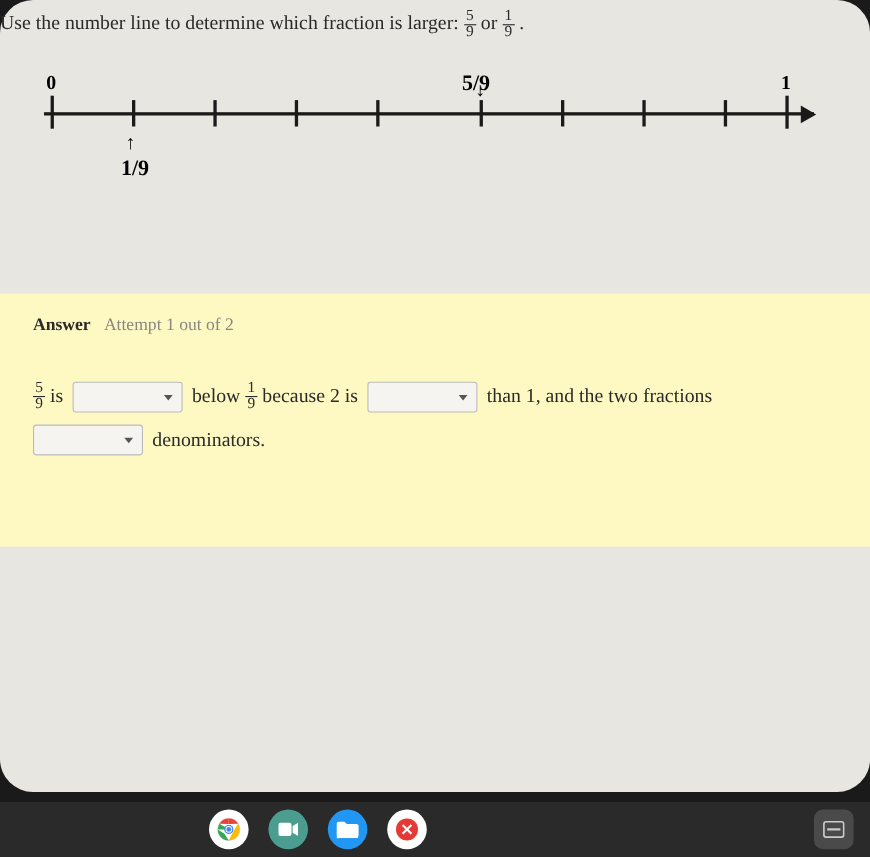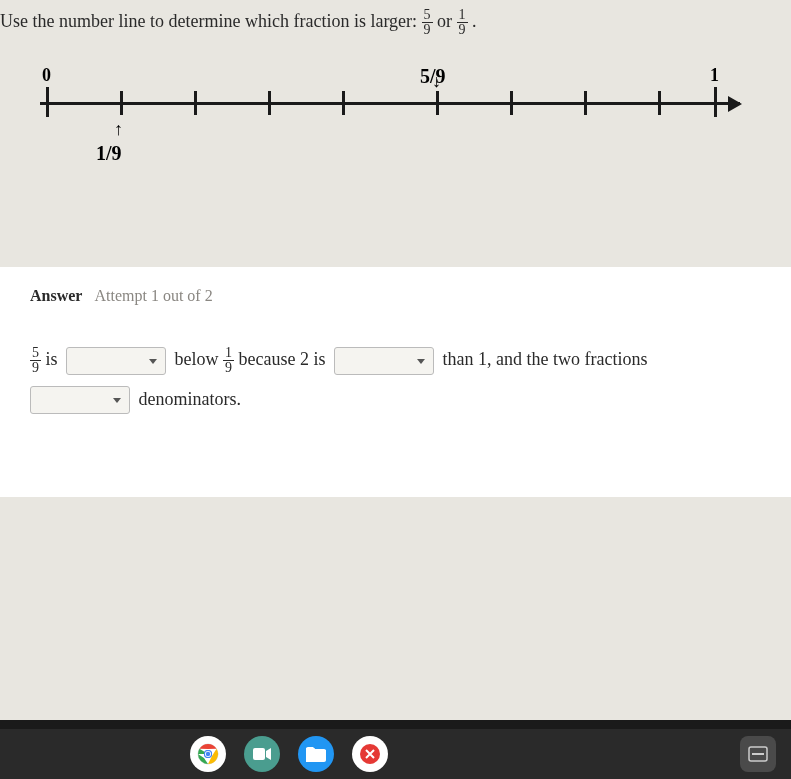--- a/index.html
+++ b/index.html
@@ -1,34 +1,34 @@
 <!DOCTYPE html>
 <html><head>
   <meta charset="utf-8">
   <style>
     * { margin: 0; padding: 0; box-sizing: border-box; }
     body { width: 791px; height: 779px; font-family: Georgia, serif; background: #1a1a1a; overflow: hidden; position: relative; }
-    .screen { background: #e8e6e0; width: 791px; height: 720px; padding: 0; position: relative; }
+    .screen { background: #e8e6e0; width: 791px; height: 720px; padding: 0; position: relative; border-radius: 30px; }
     .question { padding: 8px 0 0 0; font-size: 18px; color: #2a2a2a; }
     .frac { display: inline-flex; flex-direction: column; align-items: center; font-size: 14px; vertical-align: middle; line-height: 1; }
     .frac .num { border-bottom: 1px solid #2a2a2a; padding: 0 2px; }
     .frac .den { padding: 0 2px; }
     .feedback { text-align: center; font-size: 17px; color: #2a2a2a; margin-top: 30px; margin-bottom: 20px; }
     .numline-wrap { position: relative; width: 700px; height: 140px; margin: 10px 0 0 40px; }
     .label-59 { position: absolute; left: 380px; top: 18px; font-size: 20px; font-weight: bold; }
     .arrow-down { position: absolute; left: 392px; top: 24px; font-size: 18px; font-weight: bold; }
     .label-0 { position: absolute; left: 2px; top: 18px; font-size: 18px; font-weight: bold; }
     .label-1 { position: absolute; left: 670px; top: 18px; font-size: 18px; font-weight: bold; }
     .line { position: absolute; left: 0; top: 55px; width: 700px; height: 3px; background: #1a1a1a; }
     .line::after { content: ''; position: absolute; right: -2px; top: -6px; border-left: 14px solid #1a1a1a; border-top: 8px solid transparent; border-bottom: 8px solid transparent; }
     .tick { position: absolute; top: 44px; width: 3px; height: 24px; background: #1a1a1a; }
     .tick-end { position: absolute; top: 40px; width: 3px; height: 30px; background: #1a1a1a; }
     .arrow-up { position: absolute; left: 74px; top: 72px; font-size: 18px; font-weight: bold; }
-    .label-19 { position: absolute; left: 56px; top: 95px; font-size: 20px; font-weight: bold; }
-    .answer-panel { background: #ffffff; margin-top: 80px; padding: 20px 30px 30px 30px; min-height: 230px; }
+    .label-19 { position: absolute; left: 70px; top: 95px; font-size: 20px; font-weight: bold; }
+    .answer-panel { background: #fef9c3; margin-top: 80px; padding: 20px 30px 30px 30px; min-height: 230px; }
     .answer-header { font-size: 16px; }
     .answer-label { font-weight: bold; color: #2a2a2a; }
     .attempt { color: #8a8782; margin-left: 8px; }
     .sentence { margin-top: 35px; font-size: 18px; color: #2a2a2a; line-height: 2.2; }
     .dropdown { display: inline-block; background: #f5f4f0; border: 1px solid #bbb; border-radius: 3px; width: 100px; height: 28px; vertical-align: middle; position: relative; margin: 0 4px; }
     .dropdown::after { content: ''; position: absolute; right: 8px; top: 11px; border-left: 4px solid transparent; border-right: 4px solid transparent; border-top: 5px solid #555; }
     .submit-btn { background: #1e66d0; color: #fff; font-size: 14px; padding: 10px 18px; border: none; margin-top: 20px; cursor: pointer; font-family: Arial, sans-serif; }
     .taskbar { position: absolute; bottom: 0; left: 0; width: 791px; height: 50px; background: #2a2a2a; display: flex; align-items: center; padding-left: 190px; gap: 18px; }
     .tb-icon { width: 36px; height: 36px; border-radius: 50%; display: flex; align-items: center; justify-content: center; font-size: 18px; }
     .chrome { background: #fff; }

